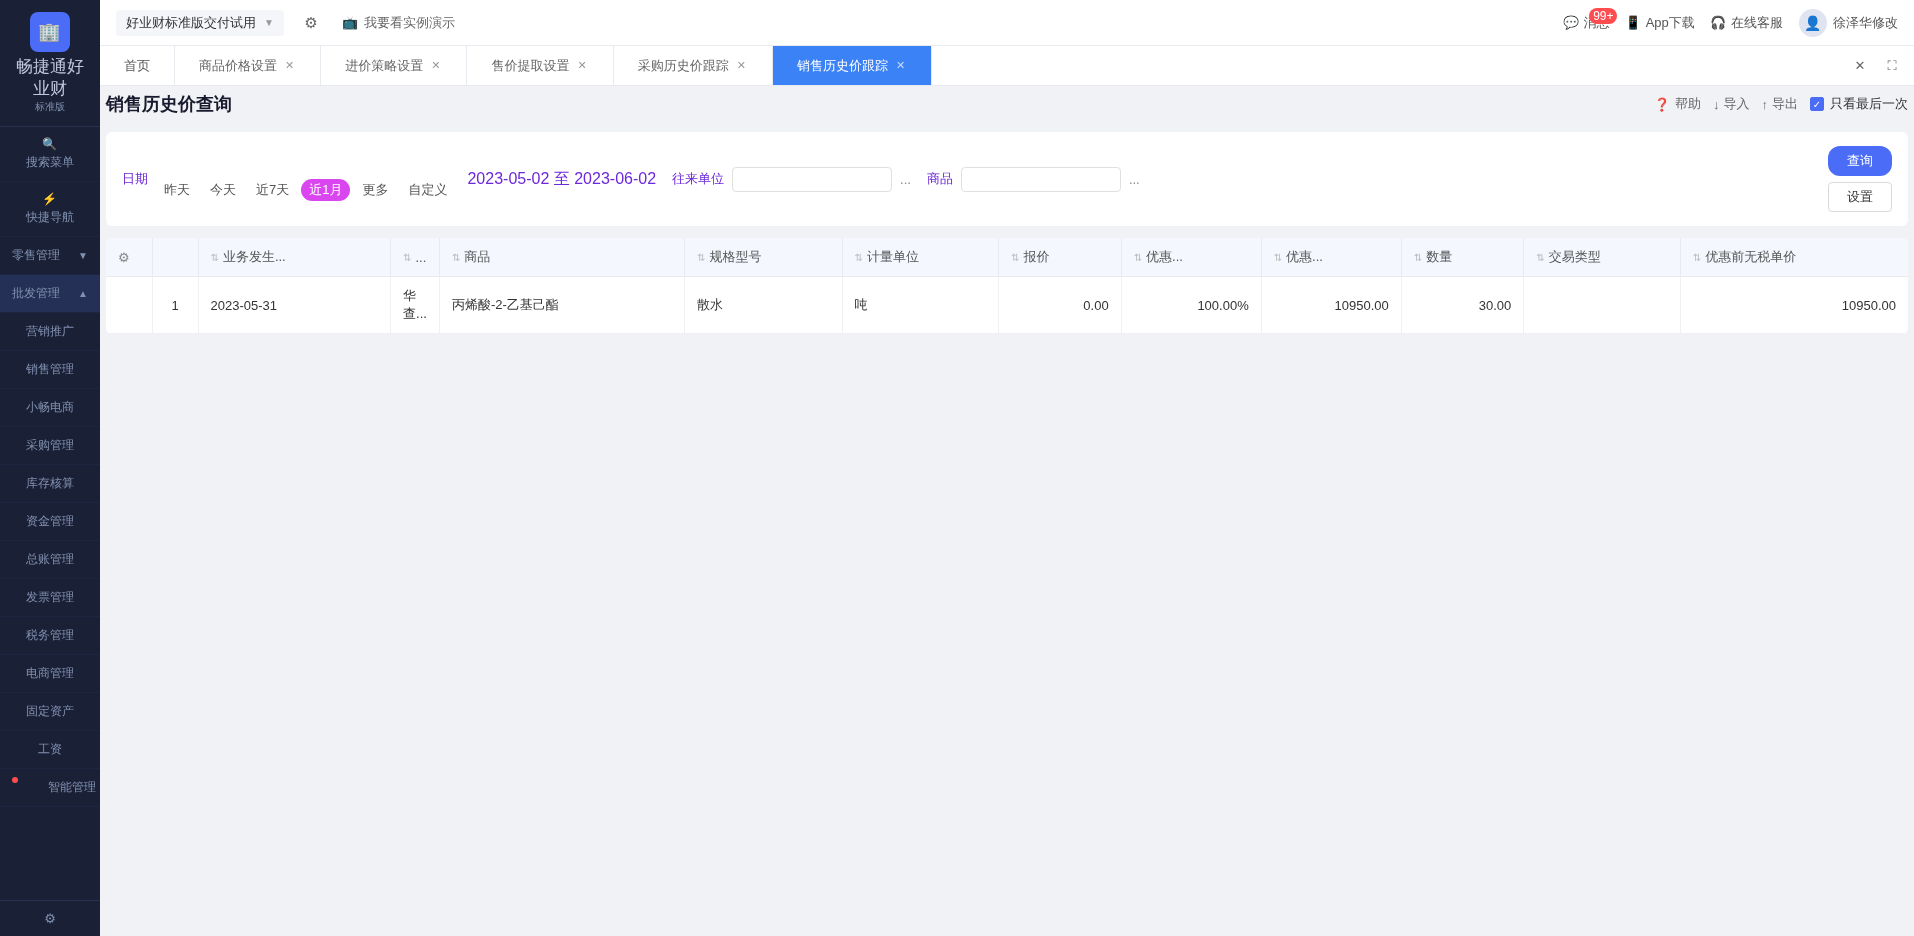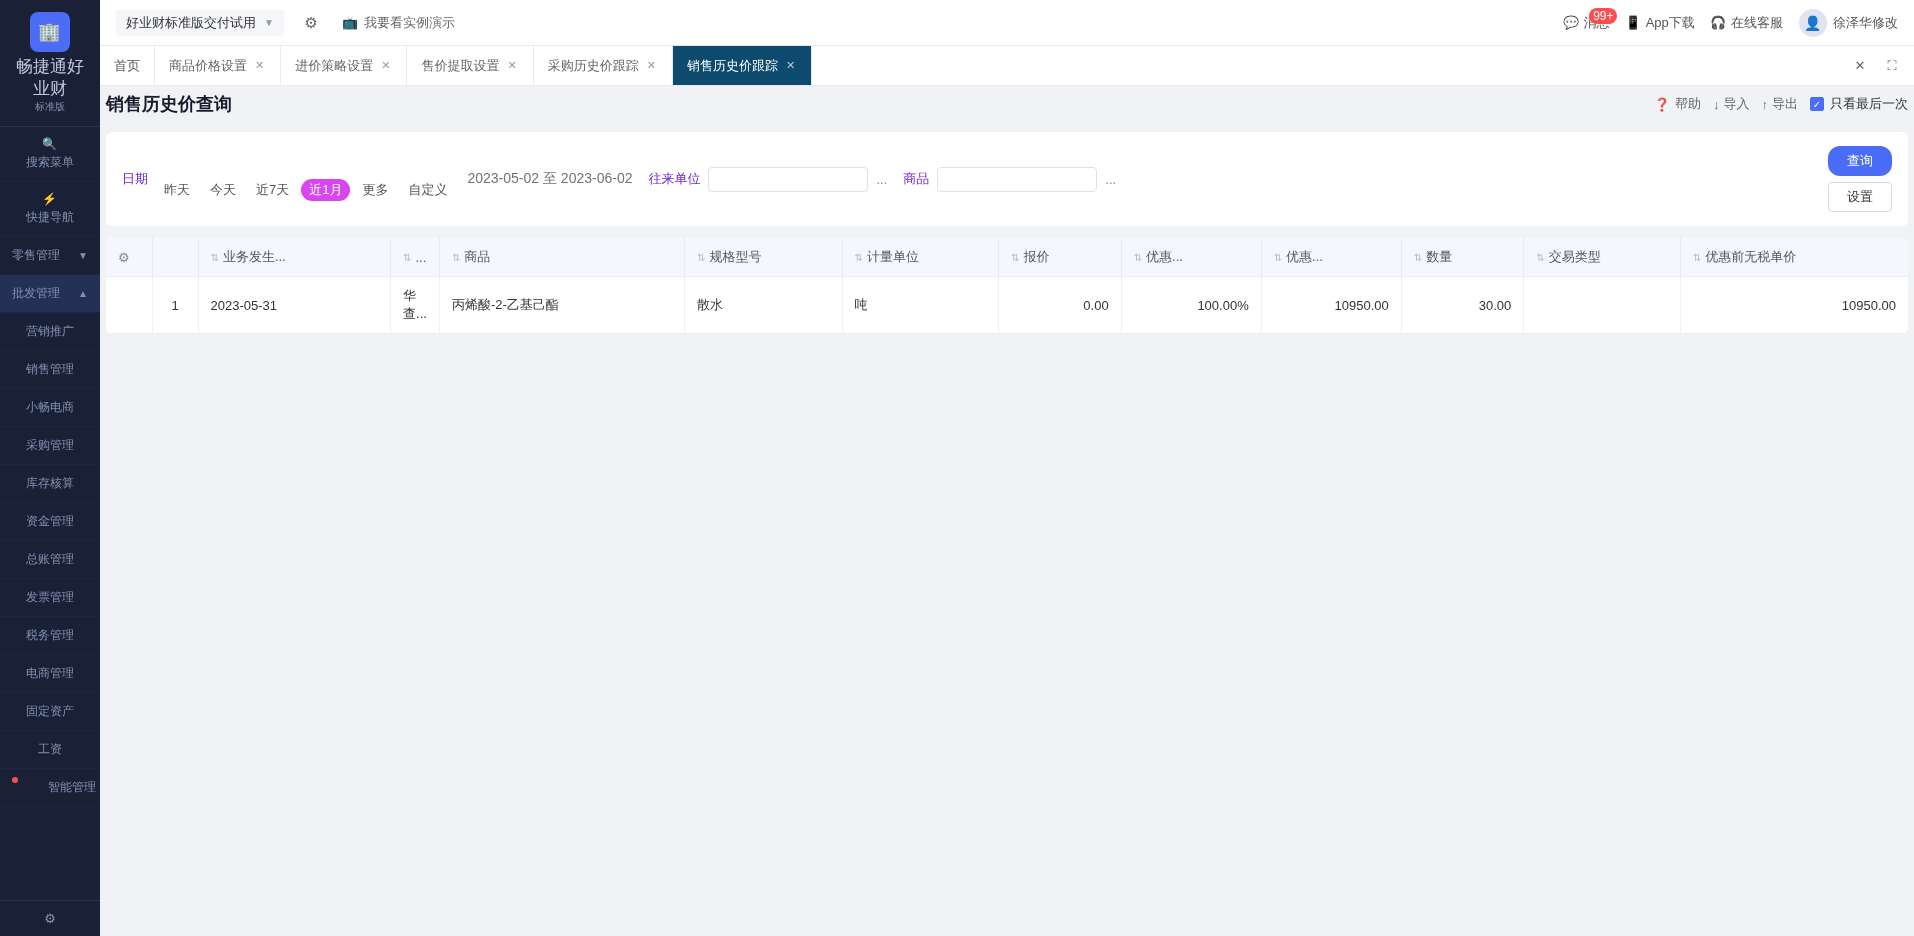--- a/index.html
+++ b/index.html
@@ -180,31 +180,31 @@
       padding: 0;
       height: 40px;
       border-bottom: 1px solid #e8eaf0;
       flex-shrink: 0;
       overflow-x: auto;
     }
     .tab-item {
       display: flex;
       align-items: center;
       gap: 6px;
-      padding: 0 14px;
+      padding: 0 24px;
       height: 40px;
       cursor: pointer;
       color: #666;
       font-size: 13px;
       white-space: nowrap;
       border-right: 1px solid #e8eaf0;
       position: relative;
     }
     .tab-item.active {
-      background: #0c4a6e;
+      background: #3b82f6;
       color: white;
     }
     .tab-item.home { color: #555; font-weight: 500; }
     .tab-close {
       font-size: 11px;
       color: #999;
       cursor: pointer;
       padding: 1px 2px;
       border-radius: 2px;
     }
@@ -312,22 +312,22 @@
       cursor: pointer;
       color: #555;
       font-size: 13px;
       border-radius: 12px;
     }
     .date-option.active {
       background: #d946ef;
       color: white;
     }
     .date-range-display {
-      color: #737373;
-      font-size: 14px;
+      color: #6d28d9;
+      font-size: 16px;
       margin-left: 4px;
     }
     .filter-input-group {
       display: flex;
       align-items: center;
       gap: 8px;
     }
     .filter-input {
       border: 1px solid #e0e0e0;
       border-radius: 4px;

